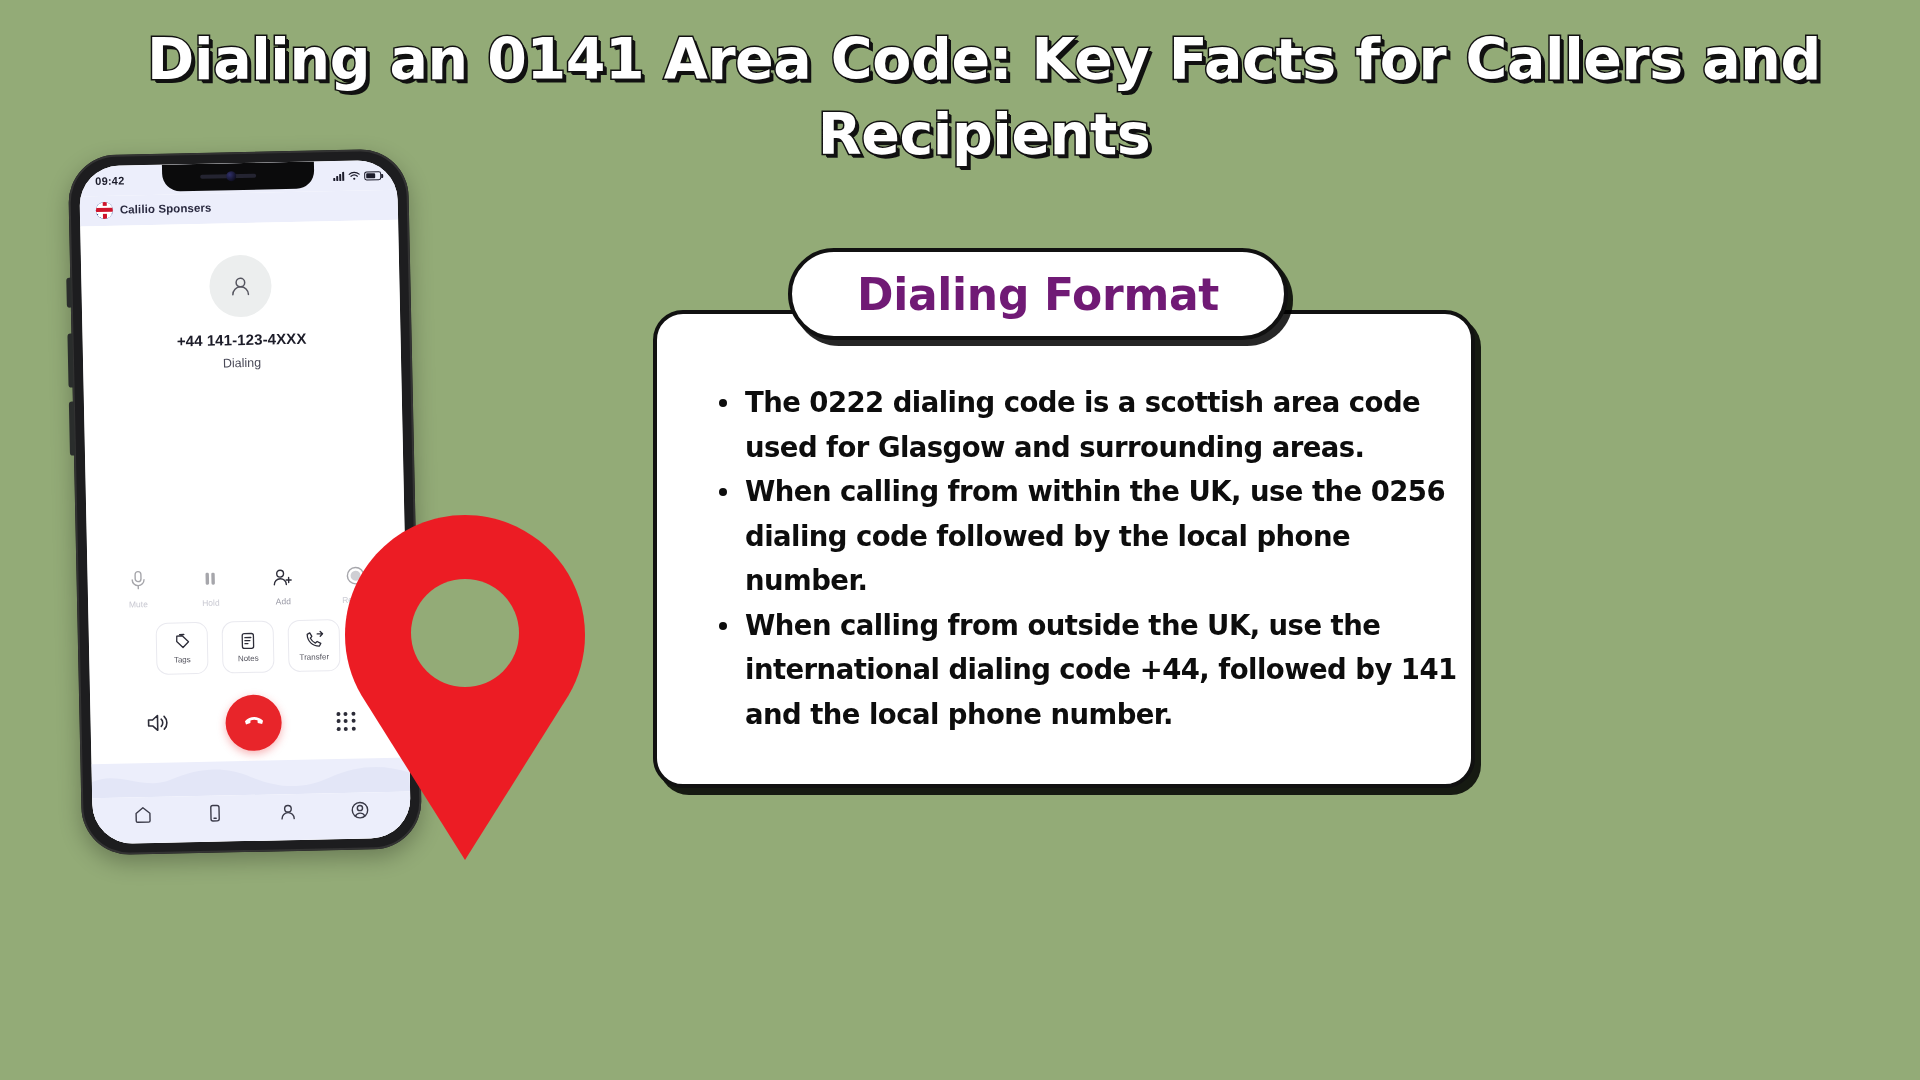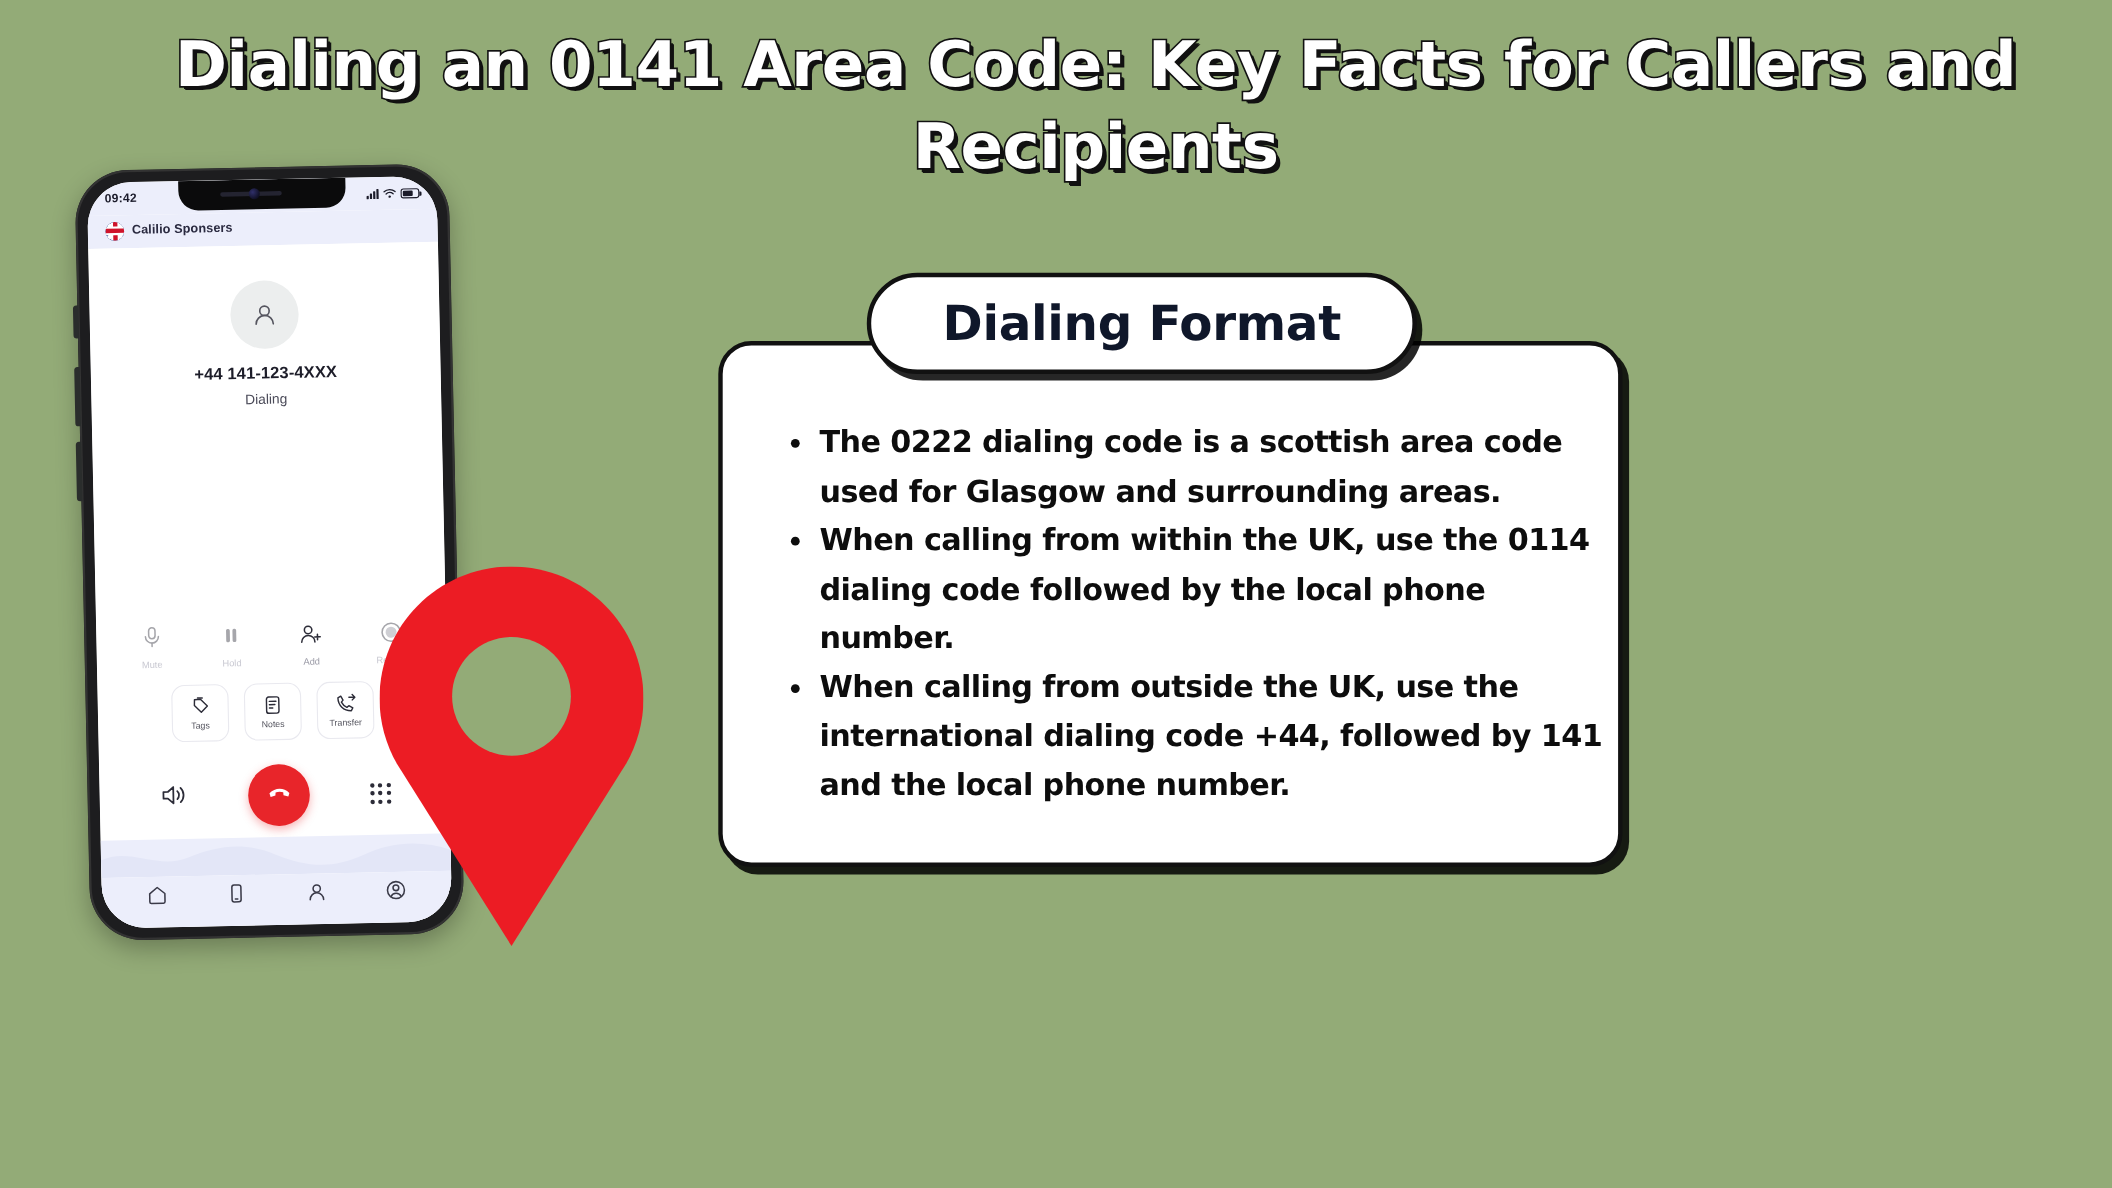--- a/index.html
+++ b/index.html
@@ -13,21 +13,21 @@
   body {
     background: #93ab77;
     font-family: "Liberation Sans", sans-serif;
     position: relative;
   }
 
   
   #page-title {
     position: absolute;
     top: 22px;
-    left: 116px;
+    left: 104px;
     width: 1760px;
     text-align: center;
     font-family: "DejaVu Sans", sans-serif;
     font-weight: 700;
     font-size: 57px;
     line-height: 1.32;
     letter-spacing: -0.4px;
     color: #ffffff;
     -webkit-text-stroke: 3px #111111;
     paint-order: stroke fill;
@@ -343,21 +343,21 @@
     box-shadow: 5px 6px 0 rgba(0,0,0,.85);
     display: flex;
     align-items: center;
     justify-content: center;
     z-index: 3;
   }
   #facts-header .txt {
     font-family: "DejaVu Sans", sans-serif;
     font-weight: 700;
     font-size: 44px;
-    color: #0f172a;
+    color: #701a75;
     letter-spacing: -0.3px;
   }
 
   #facts-list {
     position: absolute;
     left: 711px;
     top: 380px;
     width: 760px;
     list-style: none;
   }
@@ -595,15 +595,15 @@
 </div>
 
 <div id="facts-card"></div>
 
 <div id="facts-header">
   <span class="txt">Dialing Format</span>
 </div>
 
 <ul id="facts-list">
   <li>The 0222 dialing code is a scottish area code used for Glasgow and surrounding areas.</li>
-  <li>When calling from within the UK, use the 0114 dialing code followed by the local phone number.</li>
+  <li>When calling from within the UK, use the 0256 dialing code followed by the local phone number.</li>
   <li>When calling from outside the UK, use the international dialing code +44, followed by 141 and the local phone number.</li>
 </ul>
 
 </body></html>

